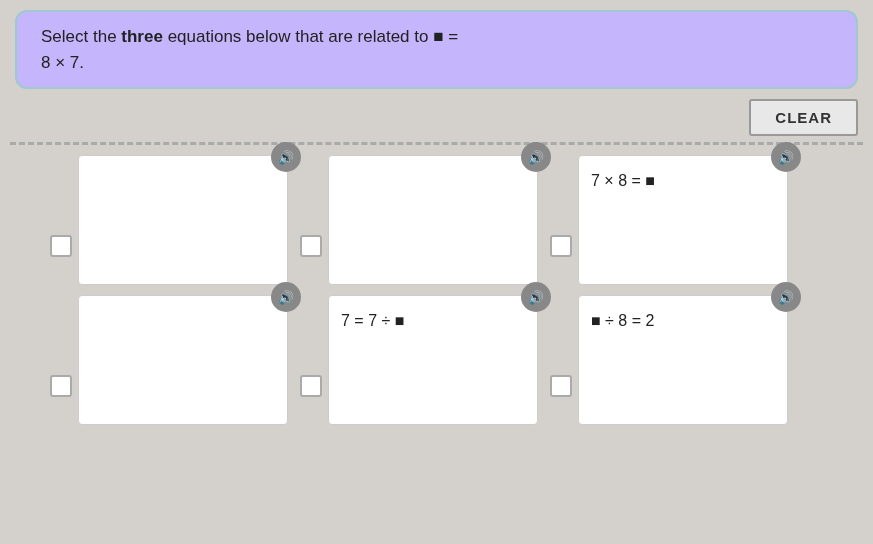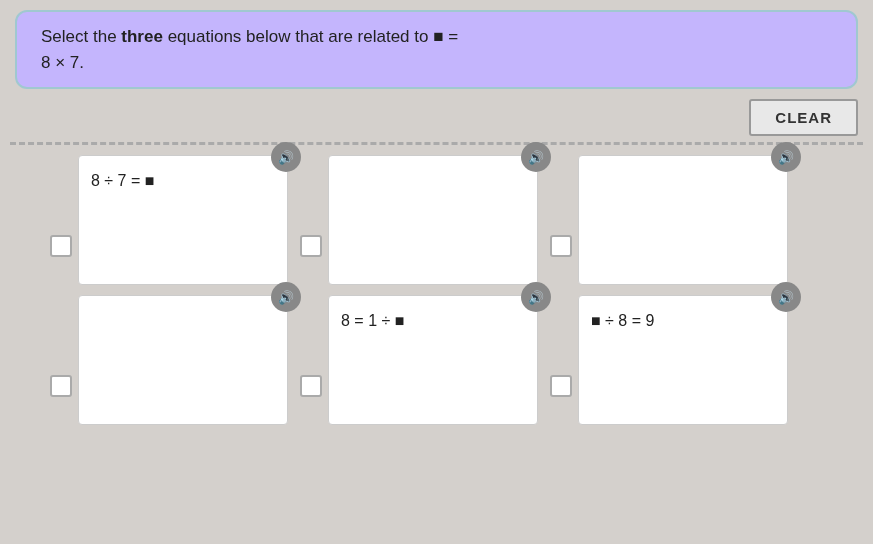--- a/index.html
+++ b/index.html
@@ -132,39 +132,39 @@
 <div class="dashed-line"></div>
 
 <div class="cards-row">
 
   <div class="card-wrapper">
     <div class="checkbox"></div>
     <div class="card">
       <button class="speaker-btn">
         <span class="speaker-icon">🔊</span>
       </button>
-      <div class="card-equation">8 ÷ 7 = ■</div>
     </div>
   </div>
 
   <div class="card-wrapper">
     <div class="checkbox"></div>
     <div class="card">
       <button class="speaker-btn">
         <span class="speaker-icon">🔊</span>
       </button>
     </div>
   </div>
 
   <div class="card-wrapper">
     <div class="checkbox"></div>
     <div class="card">
       <button class="speaker-btn">
         <span class="speaker-icon">🔊</span>
       </button>
+      <div class="card-equation">7 × 8 = ■</div>
     </div>
   </div>
 
 </div>
 
 <div class="cards-row">
 
   <div class="card-wrapper">
     <div class="checkbox"></div>
     <div class="card">
@@ -173,27 +173,27 @@
       </button>
     </div>
   </div>
 
   <div class="card-wrapper">
     <div class="checkbox"></div>
     <div class="card">
       <button class="speaker-btn">
         <span class="speaker-icon">🔊</span>
       </button>
-      <div class="card-equation">8 = 1 ÷ ■</div>
+      <div class="card-equation">7 = 7 ÷ ■</div>
     </div>
   </div>
 
   <div class="card-wrapper">
     <div class="checkbox"></div>
     <div class="card">
       <button class="speaker-btn">
         <span class="speaker-icon">🔊</span>
       </button>
-      <div class="card-equation">■ ÷ 8 = 9</div>
+      <div class="card-equation">■ ÷ 8 = 2</div>
     </div>
   </div>
 
 </div>
 
 </body></html>

